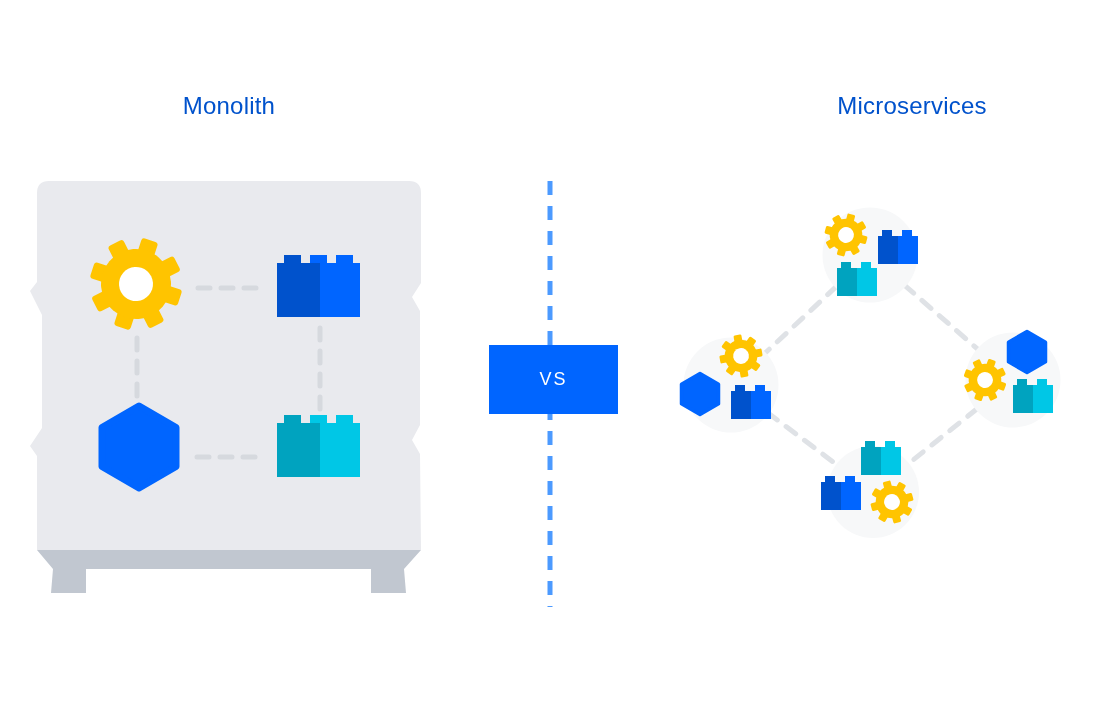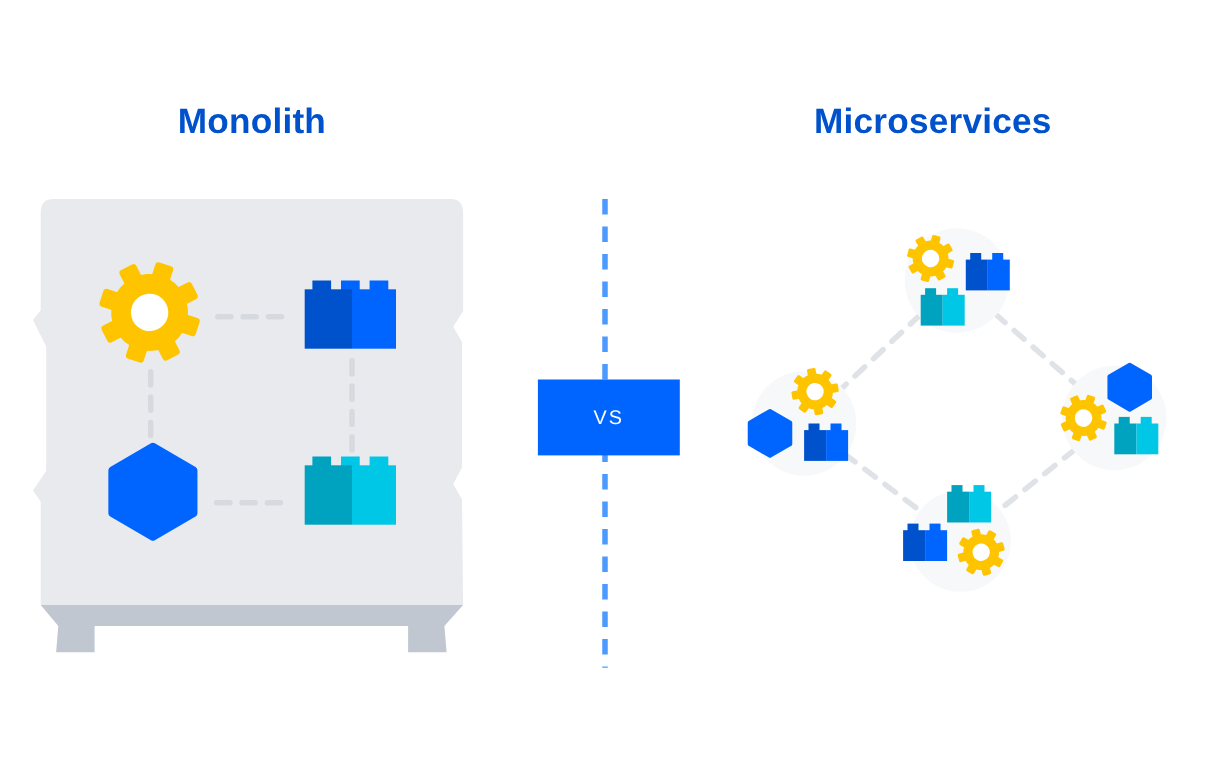--- a/index.html
+++ b/index.html
@@ -8,28 +8,28 @@
     width: 1098px;
     height: 702px;
     background: var(--canvas-bg, #ffffff);
     font-family: "Liberation Sans", sans-serif;
     overflow: hidden;
   }
   .panel-title {
     position: absolute;
     top: 92px;
     transform: translateX(-50%);
-    font-size: 32px;
-    font-weight: 700;
+    font-size: 24px;
+    font-weight: 400;
     letter-spacing: 0.2px;
     color: var(--title-blue, #0052CC);
     white-space: nowrap;
   }
   .title-monolith { left: 229px; }
-  .title-microservices { left: 848px; }
+  .title-microservices { left: 912px; }
   .vs-badge {
     position: absolute;
     left: 489px;
     top: 345px;
     width: 129px;
     height: 69px;
     background: var(--badge-blue, #0065FF);
     color: #ffffff;
     display: flex;
     align-items: center;

